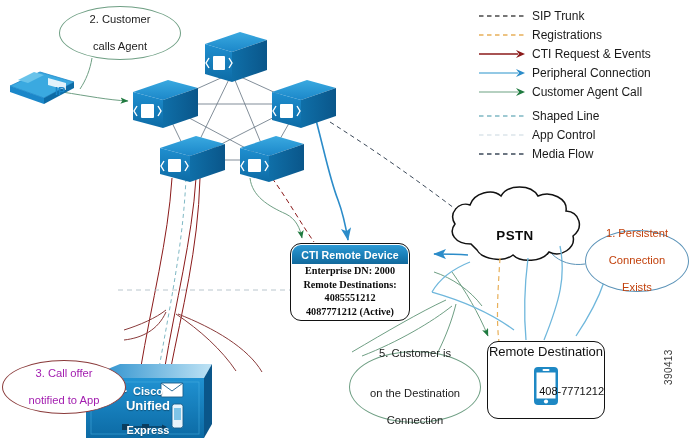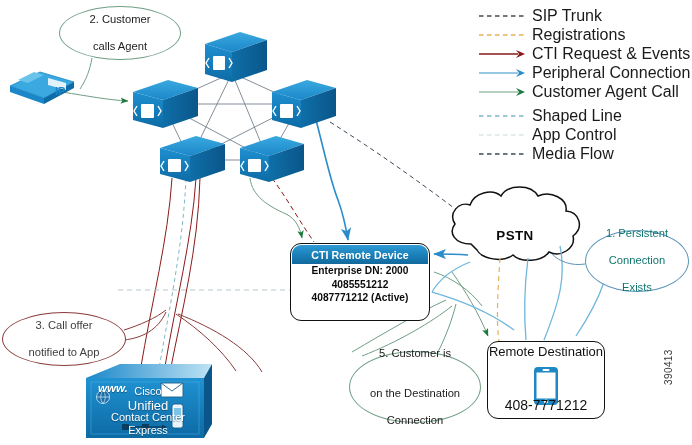--- a/index.html
+++ b/index.html
@@ -12,63 +12,63 @@
   #stage{position:absolute;left:0;top:0;width:692px;height:445px;}
   #wires{position:absolute;left:0;top:0;width:692px;height:445px;}
   .layer{position:absolute;left:0;top:0;width:692px;height:445px;pointer-events:none;}
   .layer > *{pointer-events:auto;}
 
   
   #legend{position:absolute;left:478px;top:6px;width:212px;}
   .leg-row{display:flex;align-items:center;height:19.2px;}
   .leg-swatch{width:48px;height:12px;position:relative;flex:0 0 48px;}
   .leg-swatch svg{display:block;}
-  .leg-label{font-size:16px;color:#1a1a1a;margin-left:6px;white-space:nowrap;}
+  .leg-label{font-size:12px;color:#1a1a1a;margin-left:6px;white-space:nowrap;}
 
   
   .devbox{position:absolute;background:#ffffff;border:1.6px solid #121212;border-radius:11px;box-sizing:border-box;}
 
-  #cti-box{left:290px;top:243px;width:140px;height:78px;}
+  #cti-box{left:290px;top:243px;width:120px;height:78px;}
   #cti-title{position:absolute;left:1px;top:1px;right:1px;height:19px;
       background:linear-gradient(to bottom,#2e9ad4 0%,#1a7fb8 55%,#12699c 100%);
       border-radius:9px 9px 0 0;color:#ffffff;font-size:10.6px;font-weight:bold;
       display:flex;align-items:center;justify-content:center;letter-spacing:.1px;}
   #cti-body{position:absolute;left:0;top:20px;width:100%;text-align:center;
-      font-size:10.2px;font-weight:bold;color:#0b0b0b;line-height:13.6px;}
+      font-size:10.2px;font-weight:bold;color:#0b0b0b;line-height:13.6px;font-family:Liberation Serif, serif;}
   #cti-shadow{position:absolute;left:300px;top:318px;width:133px;height:7px;
       background:#1b87c9;border-radius:0 0 9px 9px;z-index:-1;}
 
   #rd-box{left:487px;top:341px;width:118px;height:78px;}
   #rd-title{position:absolute;left:0;top:2px;width:100%;text-align:center;font-size:13px;color:#111;}
-  #rd-num{position:absolute;left:0;bottom:5px;width:100%;text-align:center;font-size:14px;color:#111;}
+  #rd-num{position:absolute;left:0;bottom:21px;width:100%;text-align:right;font-size:11px;color:#111;}
   #rd-phone{position:absolute;left:50%;top:24px;transform:translateX(-50%);}
   #rd-shadow{position:absolute;left:497px;top:416px;width:112px;height:7px;background:#1b87c9;border-radius:0 0 9px 9px;z-index:-1;}
 
   
   .callout{position:absolute;display:flex;align-items:center;justify-content:center;
       text-align:center;box-sizing:border-box;background:#ffffff;border-radius:50%;}
   .callout span{display:block;line-height:13.4px;font-size:11.2px;padding:0 6px;}
   .c-green{border:1.15px solid #6f9f84;color:#1c1c1c;}
-  .c-blue{border:1.15px solid #5b93b8;color:#0f766e;}
-  .c-red{border:1.15px solid #8a3b3b;color:#404040;}
+  .c-blue{border:1.15px solid #5b93b8;color:#c2410c;}
+  .c-red{border:1.15px solid #8a3b3b;color:#a21caf;margin-top:48px;}
 
   #callout-2{left:59px;top:6px;width:122px;height:54px;}
   #callout-1{left:585px;top:230px;width:104px;height:62px;}
   #callout-3{left:2px;top:312px;width:124px;height:54px;}
   #callout-4{left:218px;top:370px;width:126px;height:56px;}
   #callout-5{left:349px;top:351px;width:132px;height:72px;}
 
   
   #pstn-label{position:absolute;left:480px;top:228px;width:70px;text-align:center;
       font-size:13.4px;font-weight:bold;color:#0b0b0b;letter-spacing:.4px;}
 
   
   #uccx{position:absolute;left:92px;top:371px;width:112px;height:70px;}
   #uccx-text{position:absolute;left:0;top:0;width:100%;height:100%;}
-  .u-line{position:absolute;width:100%;text-align:center;font-weight:normal;color:#ffffff;
+  .u-line{position:absolute;width:100%;text-align:center;font-weight:bold;color:#ffffff;
       text-shadow:0 1px 1px rgba(0,0,0,.35);}
   #u-www{left:6px;top:10px;width:auto;text-align:left;font-size:11.6px;color:#ffffff;font-weight:bold;font-style:italic;}
   #u-l1{top:14px;font-size:11px;}
   #u-l2{top:27px;font-size:13px;}
   #u-l3{top:40px;font-size:11px;}
   #u-l4{top:53px;font-size:11px;}
 
   
   #figid{position:absolute;left:663px;top:385px;font-size:10px;color:#3b3b3b;
       transform:rotate(-90deg);transform-origin:left top;white-space:nowrap;letter-spacing:.4px;}
@@ -335,20 +335,21 @@
       </div>
     </div>
 
     <div id="pstn-label">PSTN</div>
 
     <div id="cti-shadow"></div>
     <div class="devbox" id="cti-box">
       <div id="cti-title">CTI Remote Device</div>
       <div id="cti-body">
         <div>Enterprise DN: 2000</div>
+        <div>Remote Destinations:</div>
         <div>4085551212</div>
         <div>4087771212 (Active)</div>
       </div>
     </div>
 
     <div id="rd-shadow"></div>
     <div class="devbox" id="rd-box">
       <div id="rd-title">Remote Destination</div>
       <div id="rd-phone">
         <svg width="26" height="40" viewBox="0 0 26 40">
@@ -359,21 +360,20 @@
         </svg>
       </div>
       <div id="rd-num">408-7771212</div>
     </div>
 
     <div id="uccx">
       <div id="uccx-text">
         <div class="u-line" id="u-www">www.</div>
         <div class="u-line" id="u-l1">Cisco</div>
         <div class="u-line" id="u-l2">Unified</div>
-        <div class="u-line" id="u-l3">Contact Center</div>
         <div class="u-line" id="u-l4">Express</div>
       </div>
     </div>
 
     <div class="callout c-green" id="callout-2">
       <span>
         <span>2. Customer</span><br>
         <span>calls Agent</span>
       </span>
     </div>

